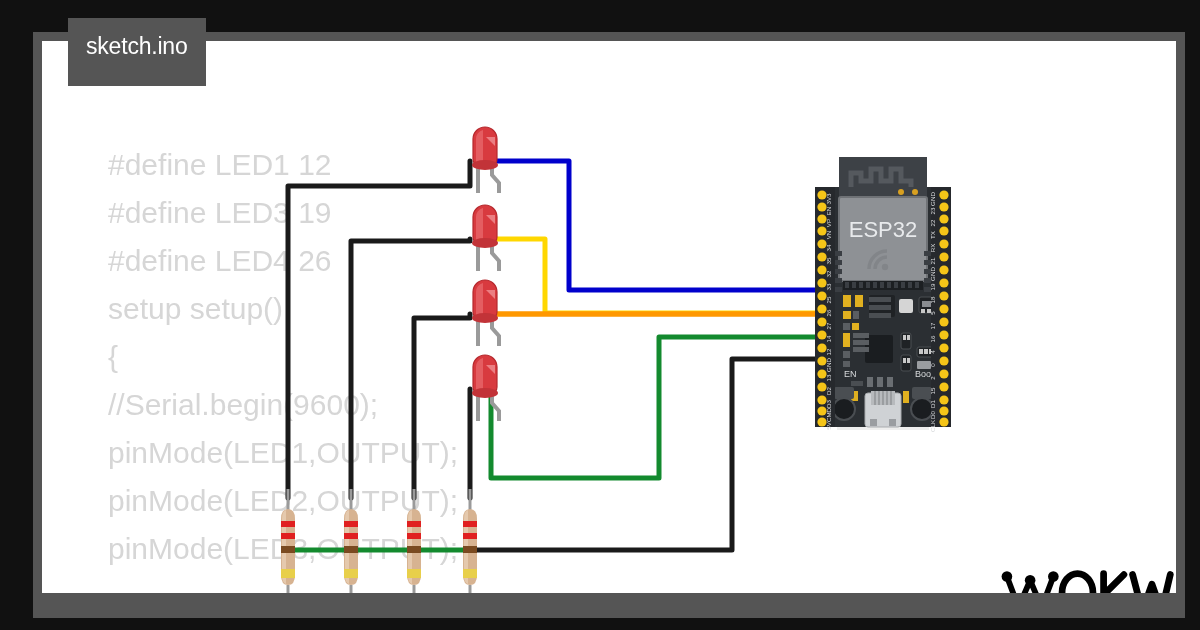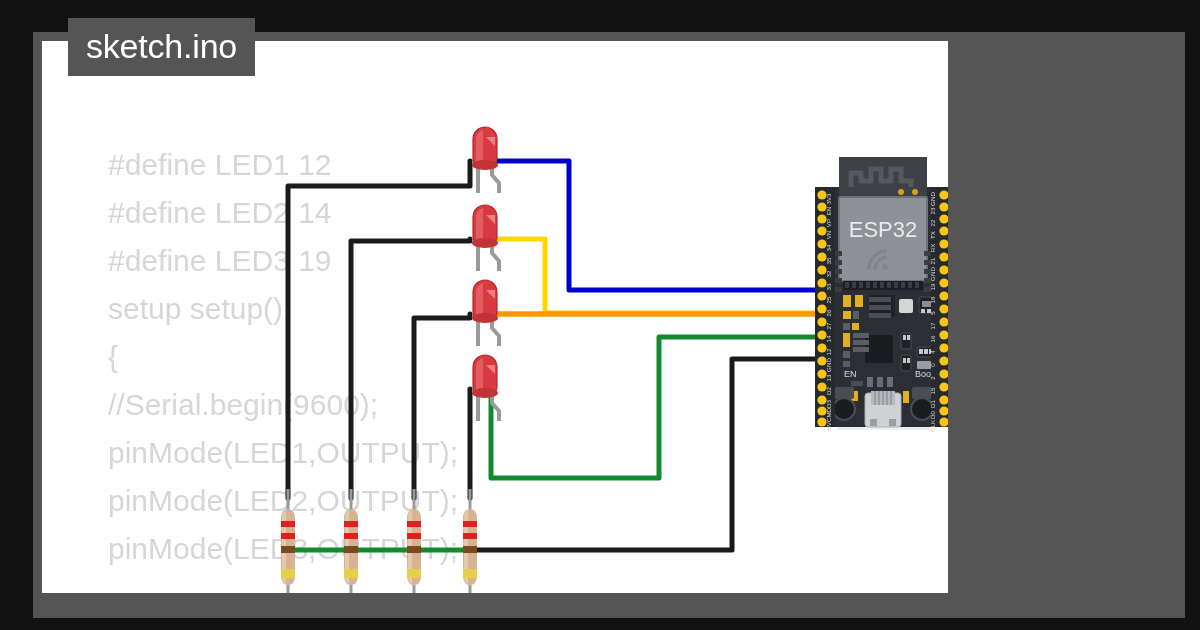--- a/index.html
+++ b/index.html
@@ -12,33 +12,33 @@
   #root { position: relative; width: 1200px; height: 630px; background: #111111; }
 
   
   #frame {
     position: absolute; left: 33px; top: 32px;
     width: 1152px; height: 570px;
     background: #555555;
   }
   #canvas {
     position: absolute; left: 42px; top: 41px;
-    width: 906px; height: 552px;
+    width: 1134px; height: 552px;
     background: #ffffff;
     overflow: hidden;
   }
 
   
   #tab {
     position: absolute; left: 68px; top: 18px;
     background: #555555;
     color: #ffffff;
-    font-size: 34px;
+    font-size: 23px;
     line-height: 44px;
-    padding: 6px 18px 8px 18px;
+    padding: 6px 18px 18px 18px;
     letter-spacing: -0.2px;
     z-index: 40;
   }
 
   
   #code {
     position: absolute; left: 66px; top: 100px;
     width: 520px;
     z-index: 5;
     pointer-events: none;
@@ -79,22 +79,22 @@
 <body>
 
 <div id="root">
 
   <div id="frame"></div>
 
   <div id="canvas">
 
     <div id="code">
       <div class="line">#define LED1 12</div>
-      <div class="line">#define LED2 14</div>
       <div class="line">#define LED3 19</div>
+      <div class="line">#define LED4 26</div>
       <div class="line">setup setup()</div>
       <div class="line">{</div>
       <div class="line">//Serial.begin(9600);</div>
       <div class="line">pinMode(LED1,OUTPUT);</div>
       <div class="line">pinMode(LED2,OUTPUT);</div>
       <div class="line">pinMode(LED3,OUTPUT);</div>
 
     </div>
 
     <svg id="wires" viewBox="0 0 1134 552">

